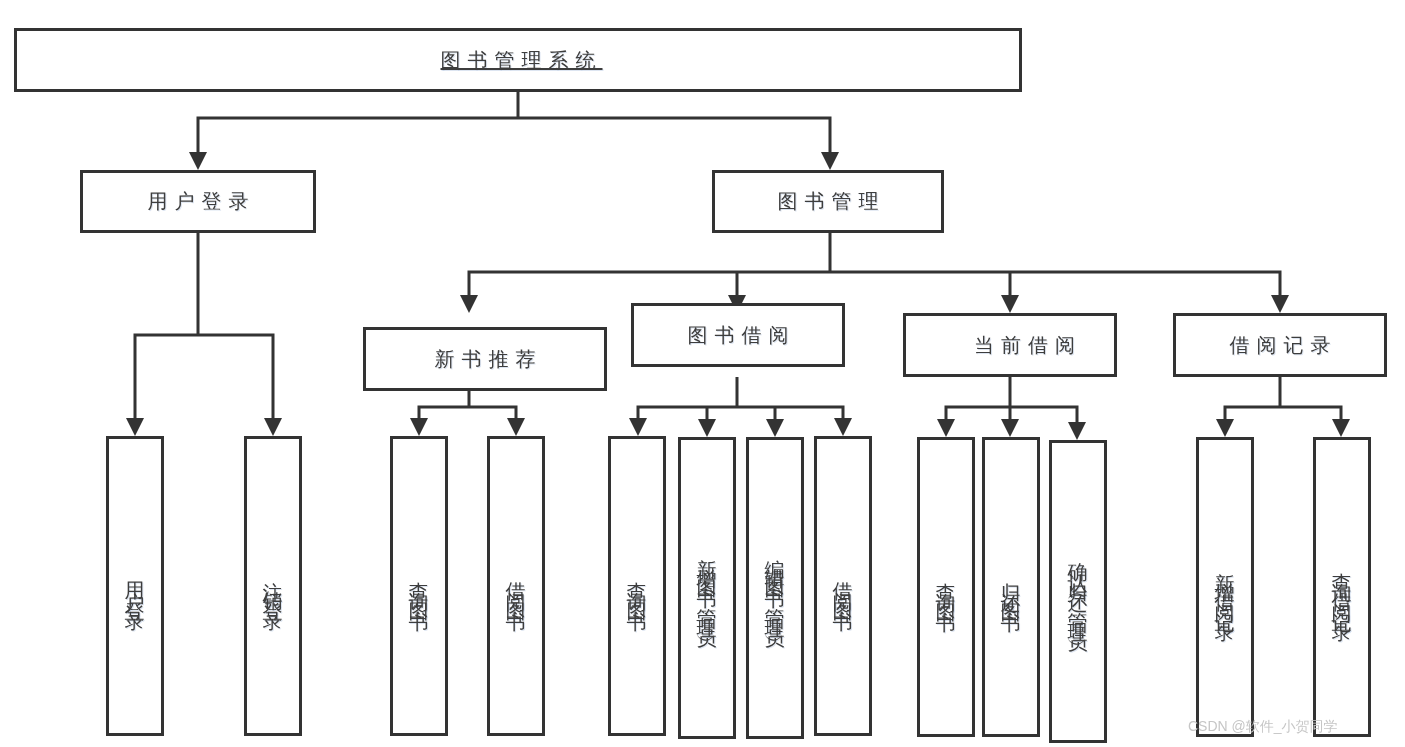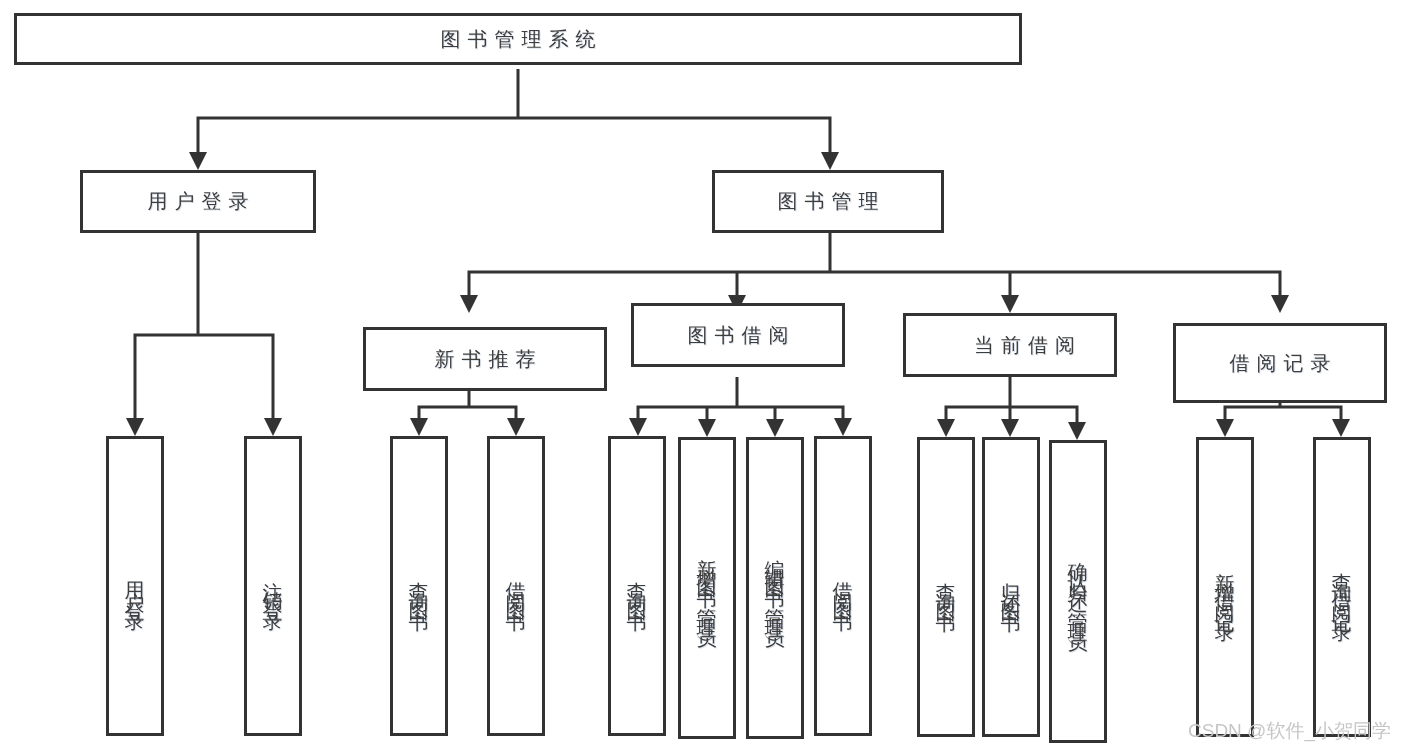--- a/index.html
+++ b/index.html
@@ -70,21 +70,21 @@
     font-size:20px;
     line-height:1;
     letter-spacing:10px;
     white-space:nowrap;
     text-shadow:1px 1px 0 rgba(120,150,200,0.25);
   }
   .watermark{
     position:absolute;
     left:1188px;
     top:718px;
-    font-size:19px;
+    font-size:14px;
     color:var(--watermark);
     white-space:nowrap;
     z-index:10;
   }
 </style>
 </head>
 <body>
 
 <div class="canvas">
 
@@ -131,29 +131,29 @@
       <polygon points="1068,422 1086,422 1077,440"></polygon>
     </g>
 
     <g>
       <path d="M1280 377 L1280 408.5 M1223.5 407 L1342.5 407 M1225 407 L1225 419 M1341 407 L1341 419"></path>
       <polygon points="1216,419 1234,419 1225,437"></polygon>
       <polygon points="1332,419 1350,419 1341,437"></polygon>
     </g>
   </svg>
 
-  <div class="hbox" style="left:14px;top:13px;width:1008px;height:52px;">图书管理系统</div>
+  <div class="hbox" style="left:14px;top:28px;width:1008px;height:64px;text-decoration:underline;">图书管理系统</div>
 
   <div class="hbox" style="left:80px;top:170px;width:236px;height:63px;">用户登录</div>
   <div class="hbox" style="left:712px;top:170px;width:232px;height:63px;">图书管理</div>
 
   <div class="hbox" style="left:363px;top:327px;width:244px;height:64px;">新书推荐</div>
   <div class="hbox" style="left:631px;top:303px;width:214px;height:64px;">图书借阅</div>
   <div class="hbox" style="left:903px;top:313px;width:214px;height:64px;padding-left:36px;">当前借阅</div>
-  <div class="hbox" style="left:1173px;top:313px;width:214px;height:80px;margin-top:10px;">借阅记录</div>
+  <div class="hbox" style="left:1173px;top:313px;width:214px;height:64px;">借阅记录</div>
 
   <div class="vbox" style="left:106px;">
     <span class="vtext">用户登录</span>
   </div>
   <div class="vbox" style="left:244px;">
     <span class="vtext">注销登录</span>
   </div>
 
   <div class="vbox" style="left:390px;">
     <span class="vtext">查询图书</span>

